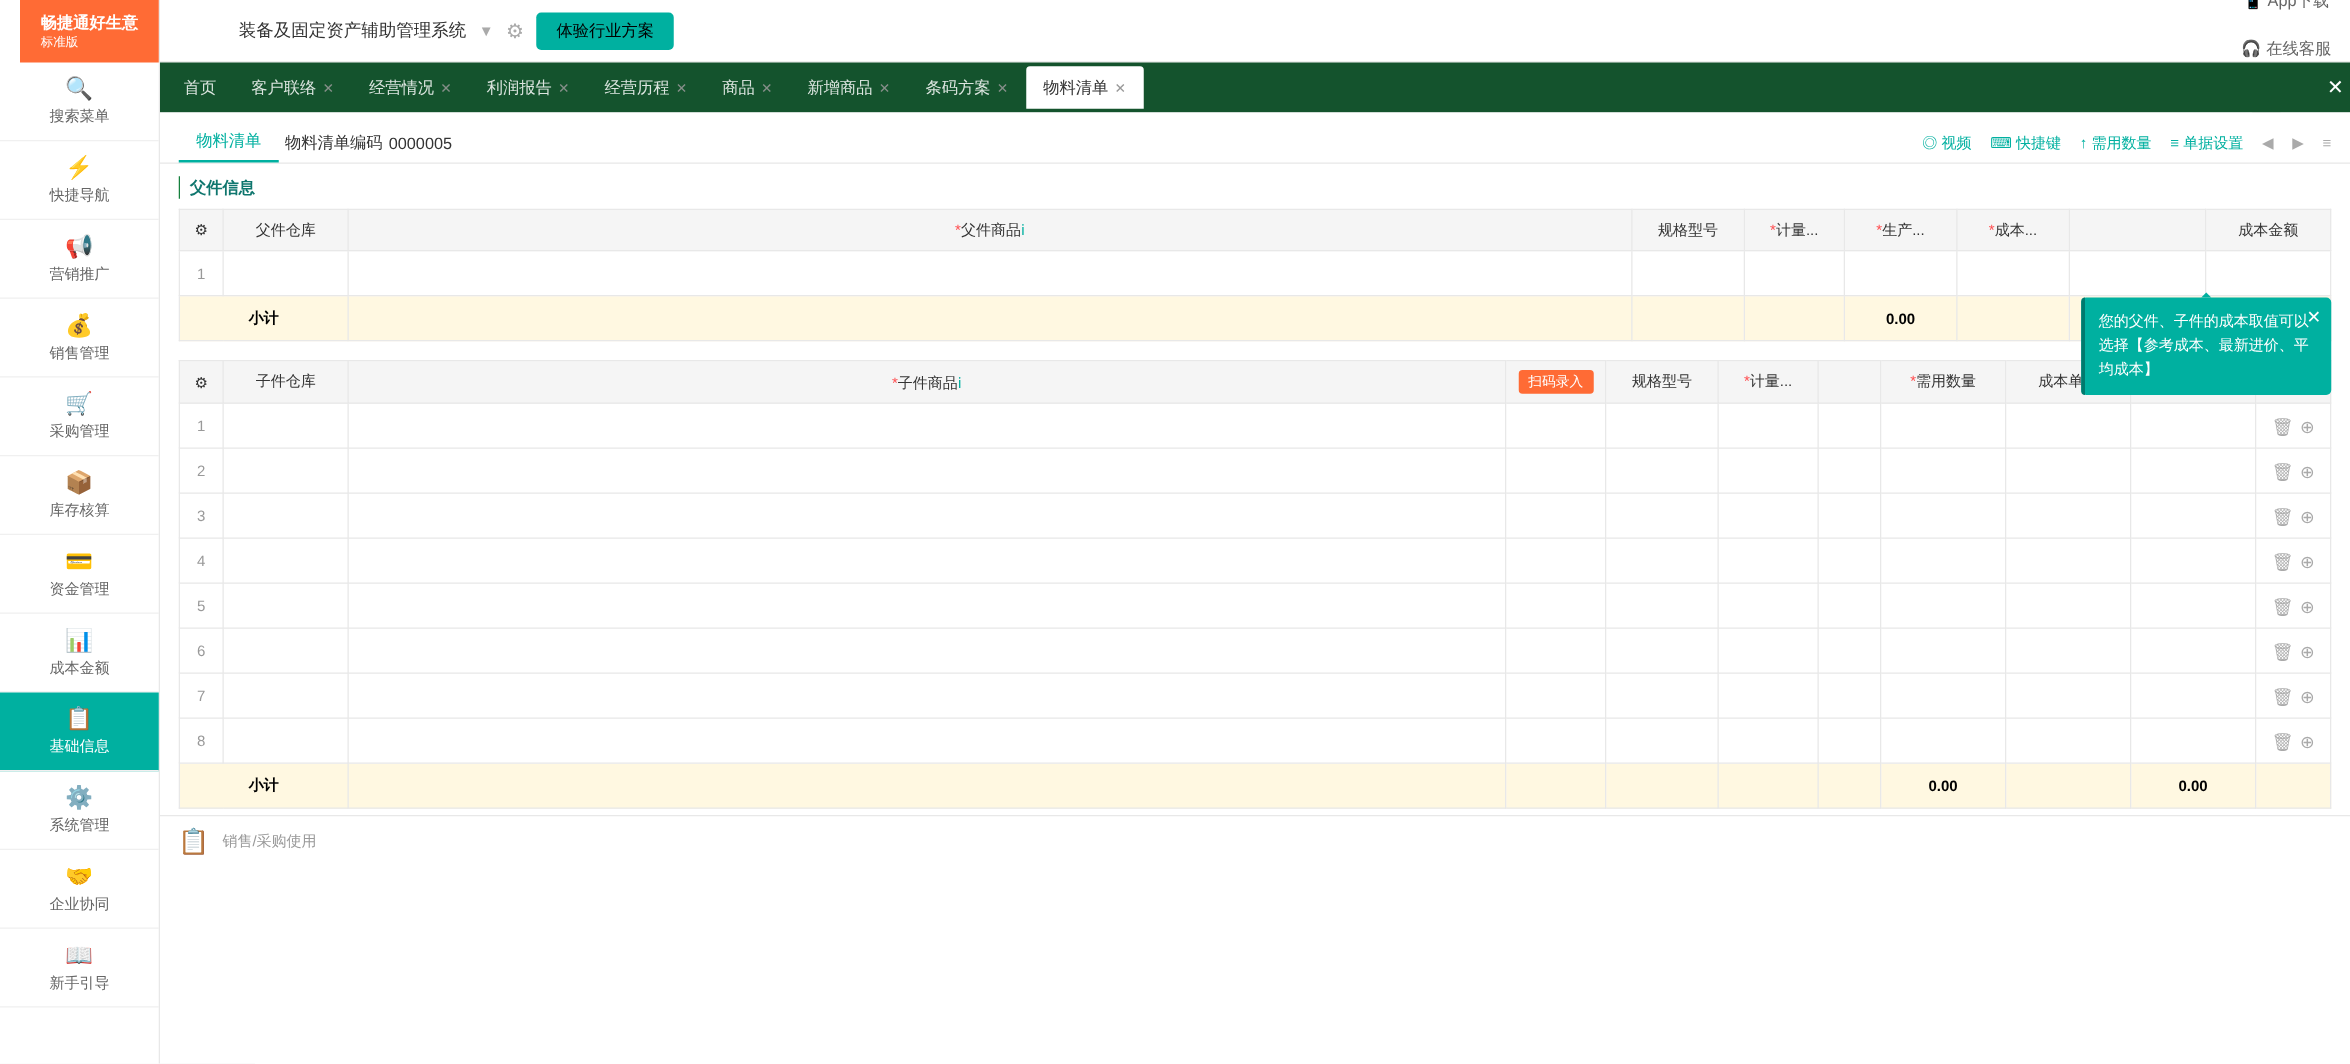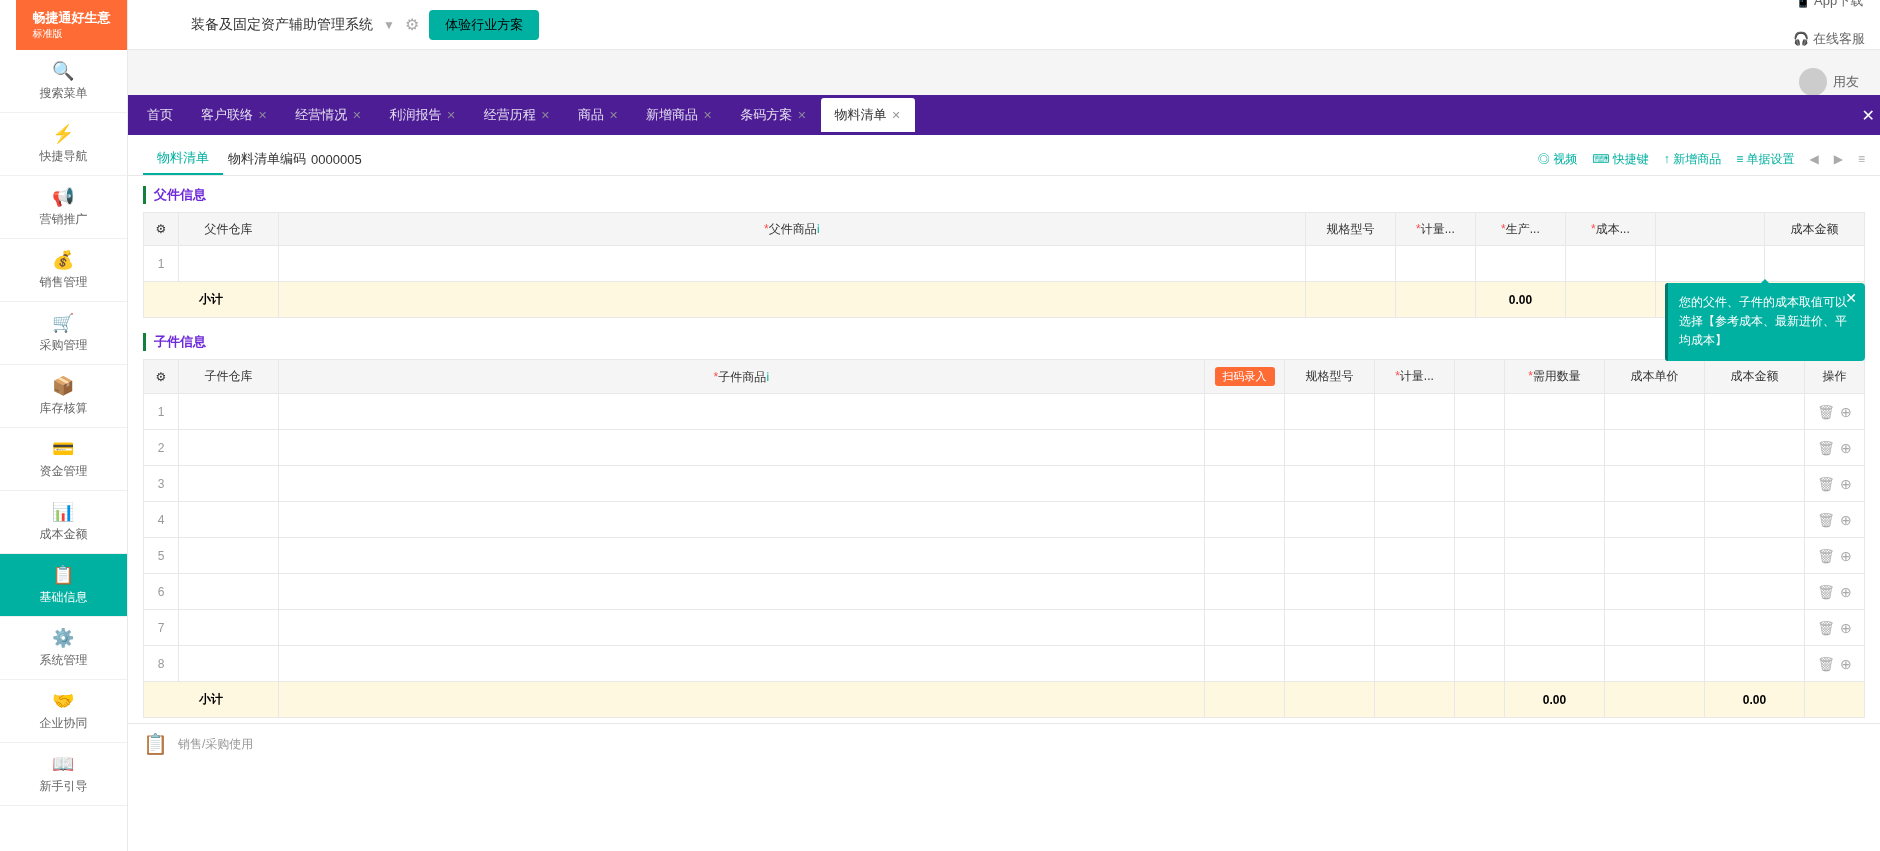--- a/index.html
+++ b/index.html
@@ -70,27 +70,26 @@
       cursor: pointer;
       font-size: 13px;
     }
     .topbar-right { display: flex; align-items: center; gap: 20px; font-size: 13px; color: #666; flex-direction: column; }
     .topbar-right .badge-item { position: relative; cursor: pointer; }
     .badge { background: #ff4d4f; color: #fff; border-radius: 10px; padding: 1px 5px; font-size: 10px; position: absolute; top: -6px; right: -8px; }
     .user-avatar { width: 28px; height: 28px; background: #ccc; border-radius: 50%; display: inline-block; vertical-align: middle; }
 
     
     .nav-tabs {
-      background: #4c1d95;
+      background: #14532d;
       display: flex;
       align-items: center;
       padding: 12px 5px;
       height: 40px;
       flex-shrink: 0;
-      margin-top: 45px;
     }
     .nav-tab {
       padding: 8px 14px;
       color: #fff;
       cursor: pointer;
       font-size: 13px;
       display: flex;
       align-items: center;
       gap: 5px;
       white-space: nowrap;
@@ -122,21 +121,21 @@
       cursor: pointer;
       font-size: 13px;
       color: #666;
       border-bottom: 2px solid transparent;
     }
     .sub-tab.active { color: #00b0a0; border-bottom: 2px solid #00b0a0; }
     .sub-tab-actions { margin-left: auto; display: flex; align-items: center; gap: 15px; font-size: 12px; color: #00b0a0; cursor: pointer; }
 
     
     .section { padding: 10px 15px 5px; }
-    .section-title { font-size: 13px; font-weight: bold; color: #6d28d9; margin-bottom: 8px; padding-left: 8px; border-left: 3px solid #15803d; }
+    .section-title { font-size: 13px; font-weight: bold; color: #0f766e; margin-bottom: 8px; padding-left: 8px; border-left: 1px solid #15803d; }
 
     
     .data-table {
       width: 100%;
       border-collapse: collapse;
       font-size: 12px;
     }
     .data-table th {
       background: #f5f5f5;
       border: 1px solid #e8e8e8;
@@ -348,21 +347,21 @@
 
   <div class="content">
 
     <div class="sub-tabs">
       <div class="sub-tab active"><span>物料清单</span></div>
       <span style="font-size:13px;color:#333;margin:0 5px;">物料清单编码</span>
       <span style="font-size:13px;color:#333;">0000005</span>
       <div class="sub-tab-actions">
         <span>◎ 视频</span>
         <span>⌨ 快捷键</span>
-        <span>↑ 新增商品</span>
+        <span>↑ 需用数量</span>
         <span>≡ 单据设置</span>
         <span style="color:#aaa;">◀</span>
         <span style="color:#aaa;">▶</span>
         <span style="color:#aaa;">≡</span>
       </div>
     </div>
 
     <div class="section">
       <div class="section-title">父件信息</div>
       <div style="position:relative;">
@@ -401,21 +400,20 @@
               <td></td>
               <td></td>
               <td>0.00</td>
             </tr>
           </tbody>
         </table>
       </div>
     </div>
 
     <div class="section">
-      <div class="section-title">子件信息</div>
       <table class="data-table">
         <thead>
           <tr>
             <th class="col-settings"><span>⚙</span></th>
             <th class="col-warehouse">子件仓库</th>
             <th class="col-product"><span class="star">*</span>子件商品<span style="color:#00b0a0;">ℹ</span></th>
             <th style="width:80px;"><button class="scan-btn">扫码录入</button></th>
             <th class="col-spec">规格型号</th>
             <th class="col-unit"><span class="star">*</span>计量...</th>
             <th style="width:50px;"></th>

